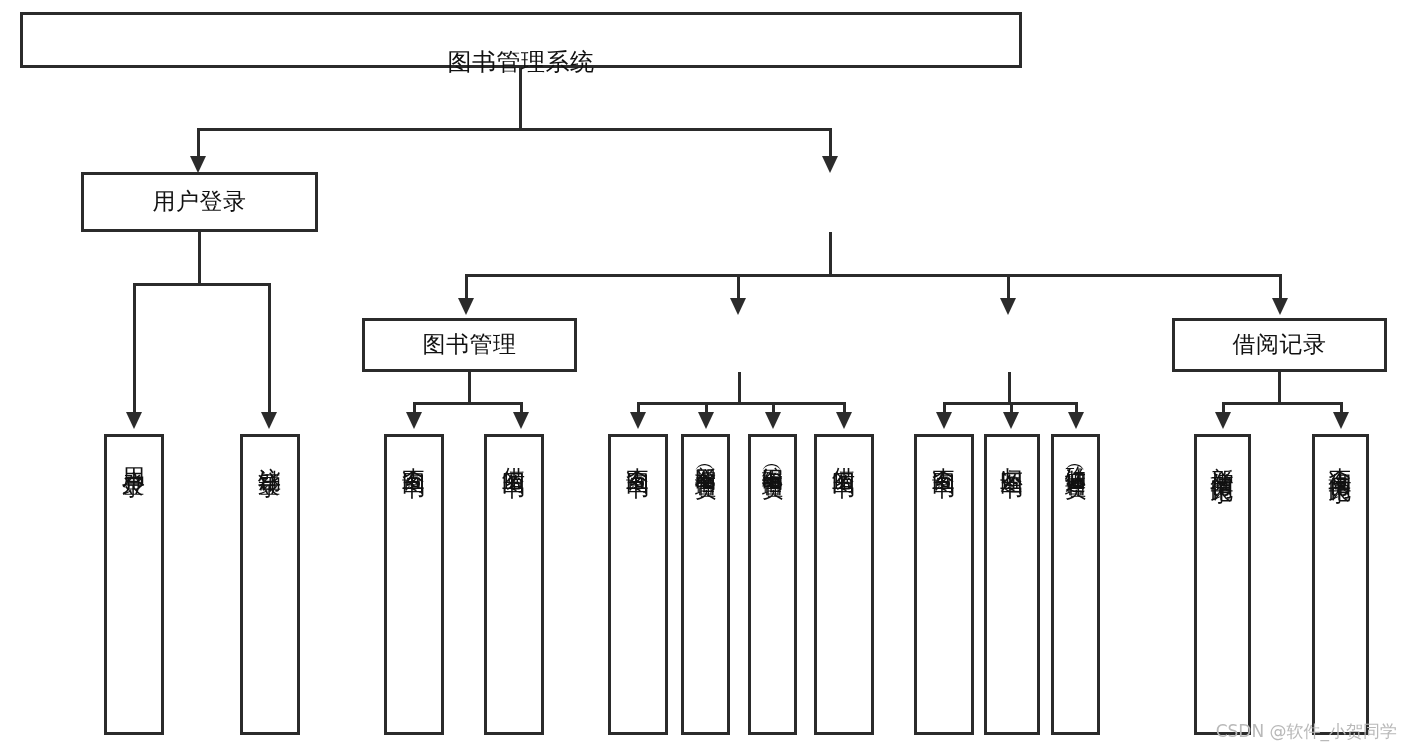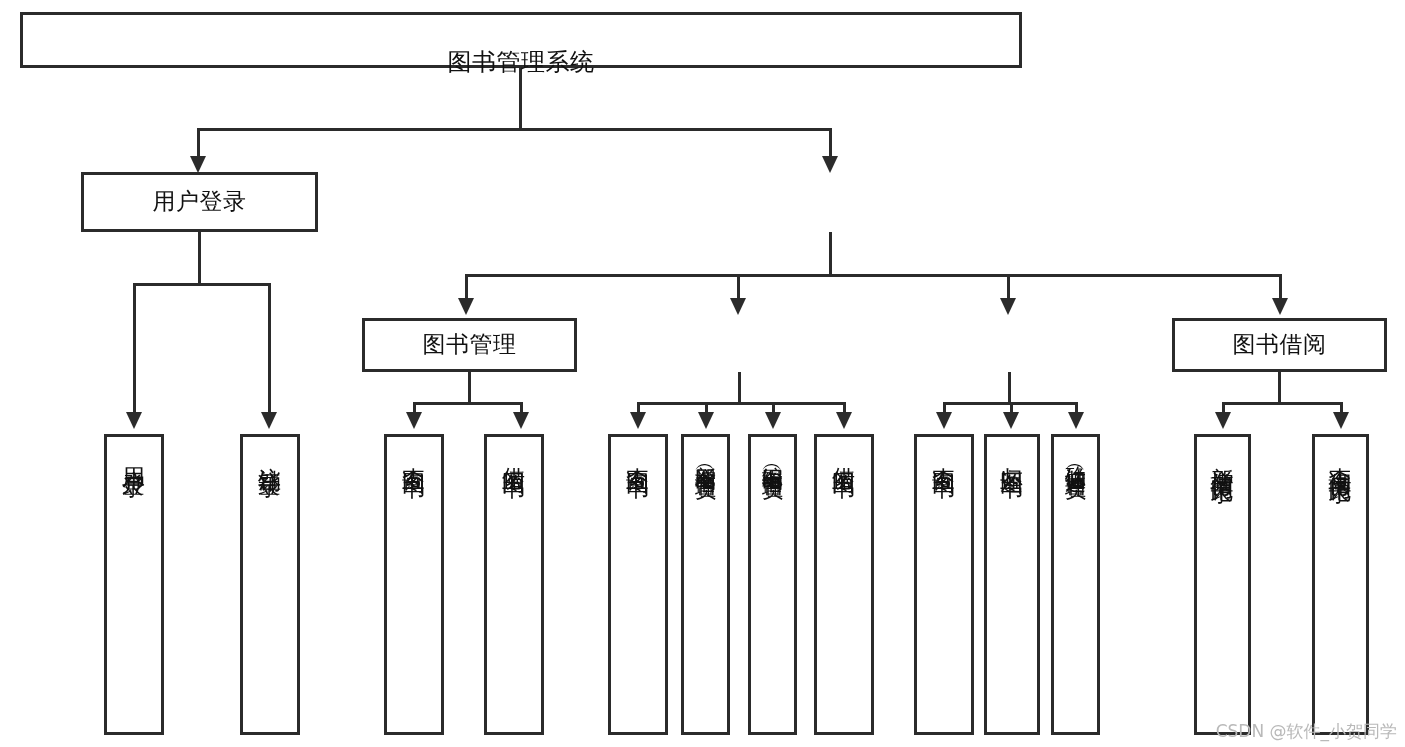--- a/index.html
+++ b/index.html
@@ -121,21 +121,21 @@
   <div class="arrow" style="left:730px; top:298px;"></div>
   <div class="ln v" style="left:1007px; top:274px; height:26px;"></div>
   <div class="arrow" style="left:1000px; top:298px;"></div>
   <div class="ln v" style="left:1279px; top:274px; height:26px;"></div>
   <div class="arrow" style="left:1272px; top:298px;"></div>
 
   <div class="node horiz" style="left:362px; top:318px; width:215px; height:54px;">
     <span class="label">图书管理</span>
   </div>
   <div class="node horiz" style="left:1172px; top:318px; width:215px; height:54px;">
-    <span class="label">图书借阅</span>
+    <span class="label">借阅记录</span>
   </div>
 
   <div class="ln v" style="left:468px; top:372px; height:30px;"></div>
   <div class="ln h" style="left:413px; top:402px; width:110px;"></div>
   <div class="ln v" style="left:413px; top:402px; height:12px;"></div>
   <div class="arrow" style="left:406px; top:412px;"></div>
   <div class="ln v" style="left:520px; top:402px; height:12px;"></div>
   <div class="arrow" style="left:513px; top:412px;"></div>
 
   <div class="ln v" style="left:738px; top:372px; height:30px;"></div>

